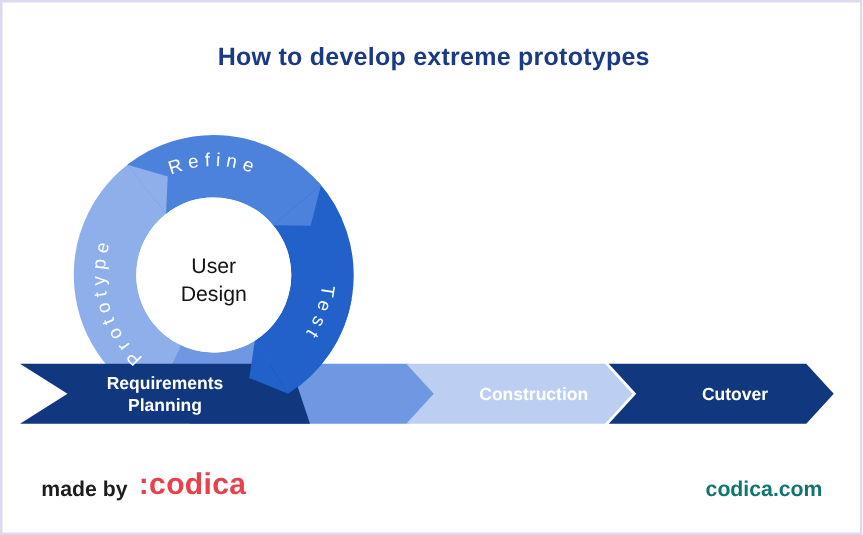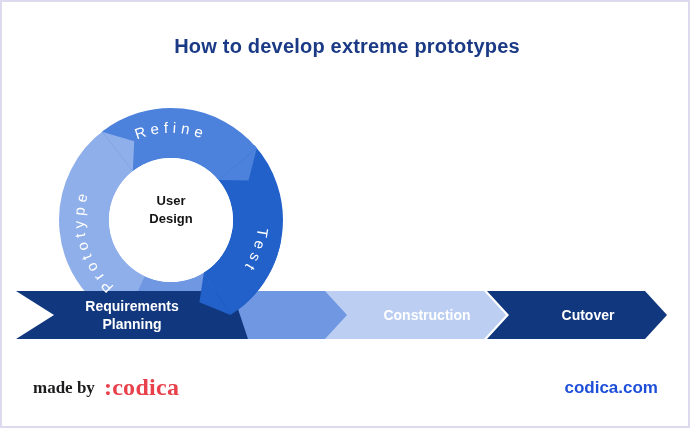--- a/index.html
+++ b/index.html
@@ -20,33 +20,33 @@
   }
   svg.diagram{position:absolute;left:0;top:0;}
   .step-label{
     position:absolute;top:289px;height:48px;
     display:flex;align-items:center;justify-content:center;
     text-align:center;color:#ffffff;
     font-size:14px;font-weight:600;line-height:1.3;
   }
   .center-label{
     position:absolute;left:119px;top:190px;width:100px;height:56px;
-    display:flex;align-items:flex-start;justify-content:center;
+    display:flex;align-items:flex-end;justify-content:center;
     text-align:center;color:#141414;
-    font-size:13px;font-weight:700;line-height:1.35;
+    font-size:17px;font-weight:400;line-height:1.35;
   }
   .center-label span{display:inline-block;width:72px;}
   .footer{
     position:absolute;left:31px;right:30px;top:372px;height:30px;
     display:flex;align-items:baseline;justify-content:space-between;
   }
-  .made-by{display:flex;align-items:center;gap:9px;font-family:Liberation Serif, serif;}
+  .made-by{display:flex;align-items:flex-end;gap:9px;}
   .made-by-label{font-size:17px;font-weight:600;color:#1d1d1f;}
   .brand{font-size:24px;font-weight:800;color:#e8414b;letter-spacing:0.3px;}
-  .website{font-size:17px;font-weight:600;color:#1d4ed8;}
+  .website{font-size:17px;font-weight:600;color:#0f766e;}
   .curve-label{
     font-size:15px;font-weight:500;fill:#ffffff;letter-spacing:4.5px;
   }
 </style>
 </head>
 <body>
 
 <div id="canvas">
 
   <div class="page-title">How to develop extreme prototypes</div>

